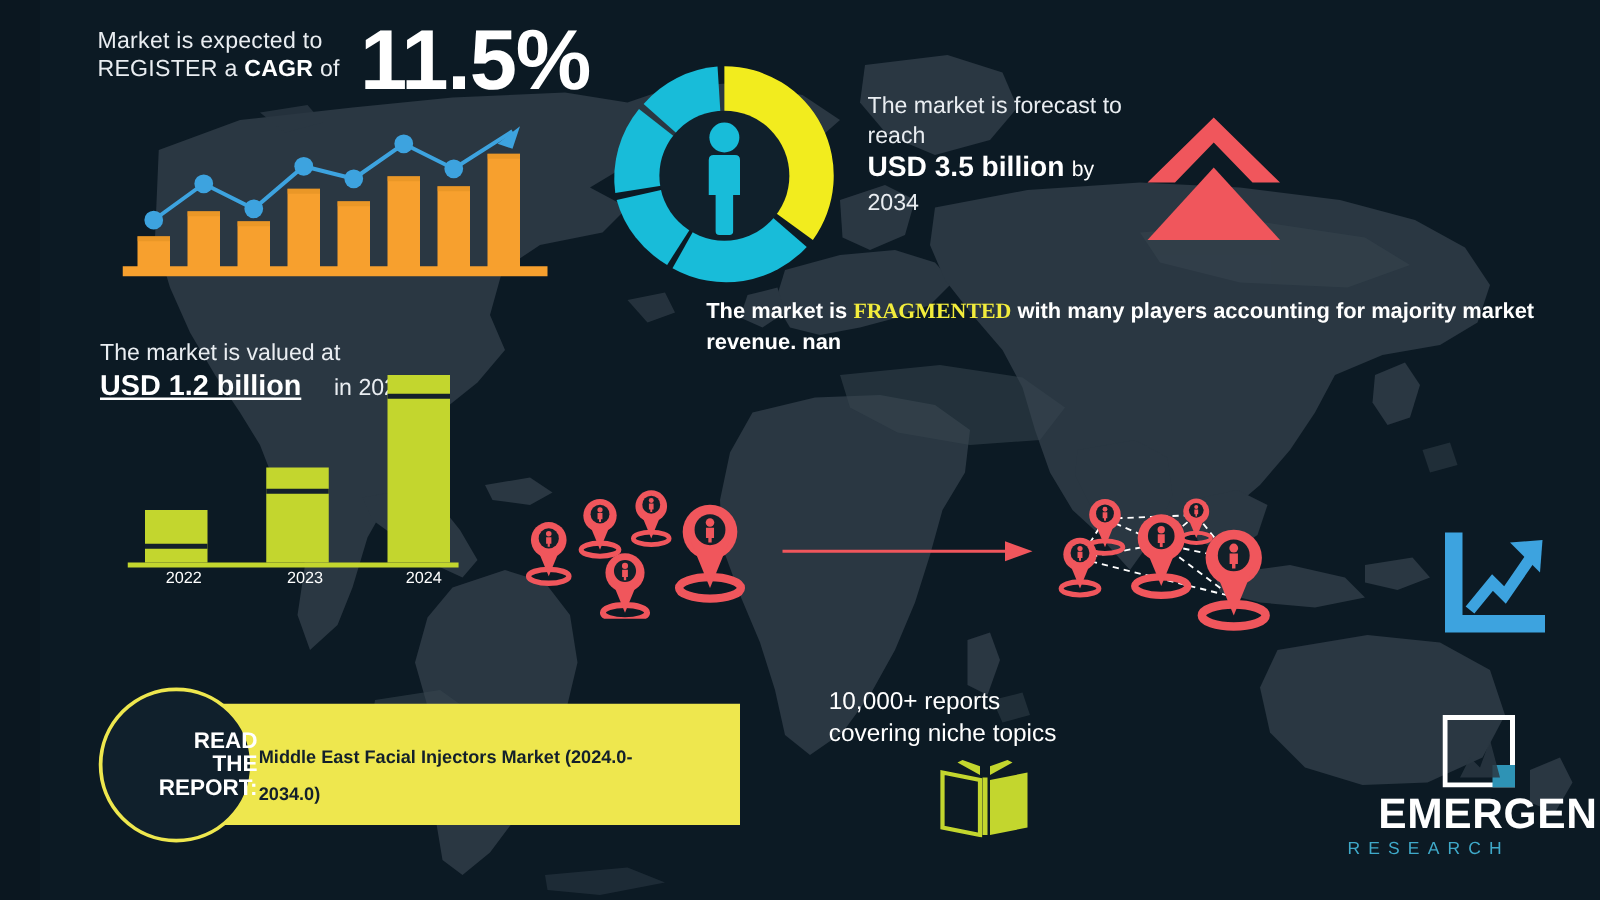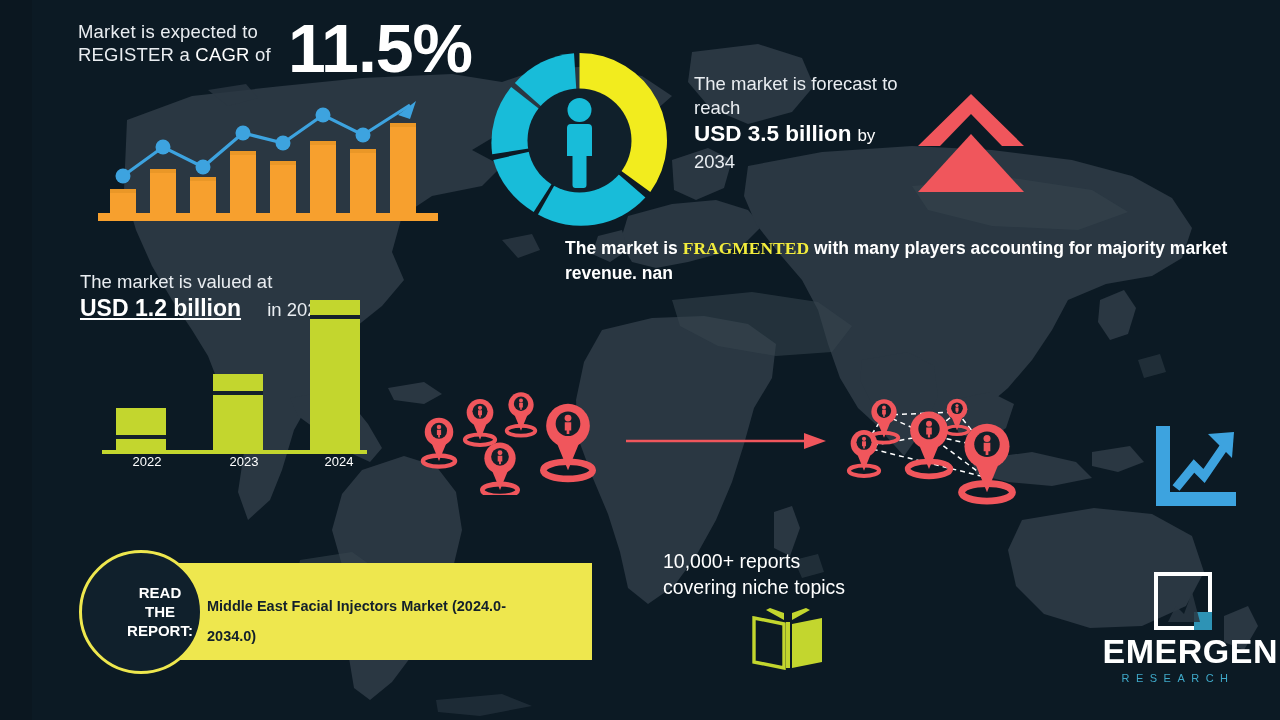--- a/index.html
+++ b/index.html
@@ -40,21 +40,21 @@
   #cagr-text {
     position: absolute;
     left: 0;
     top: 0;
     width: 205px;
     font-size: 18.5px;
     line-height: 23px;
     color: #e9edf1;
     letter-spacing: .2px;
   }
-  #cagr-text b { font-weight: normal; color: #ffffff; }
+  #cagr-text b { font-weight: bold; color: #ffffff; }
   #cagr-value {
     position: absolute;
     left: 210px;
     top: -14px;
     font-size: 68px;
     font-weight: bold;
     color: #ffffff;
     letter-spacing: -1px;
     line-height: 84px;
     white-space: nowrap;
@@ -163,25 +163,25 @@
     top: 550px;
     width: 124px;
     height: 124px;
     border-radius: 50%;
     background: #10202c;
     border: 3px solid #eee74e;
     box-sizing: border-box;
   }
   #report-circle-label {
     position: absolute;
-    left: 16px;
+    left: 0;
     top: 30px;
     width: 124px;
-    text-align: center;
-    font-size: 15px;
+    text-align: right;
+    font-size: 18px;
     line-height: 19px;
     font-weight: bold;
     color: #ffffff;
   }
 
   
   #logo { left: 1046px; top: 572px; width: 200px; height: 120px; }
   #logo-mark {
     position: absolute;
     left: 76px;
@@ -199,22 +199,21 @@
     font-weight: bold;
     letter-spacing: 0.5px;
     color: #ffffff;
     line-height: 38px;
   }
   #logo-sub {
     position: absolute;
     left: 0;
     top: 98px;
     width: 200px;
-    text-align: center;
-    font-size: 11px;
+    font-size: 14px;
     letter-spacing: 6.5px;
     color: #3fa9c9;
     line-height: 16px;
   }
 </style>
 </head>
 <body>
 
 <div id="infographic">
 

